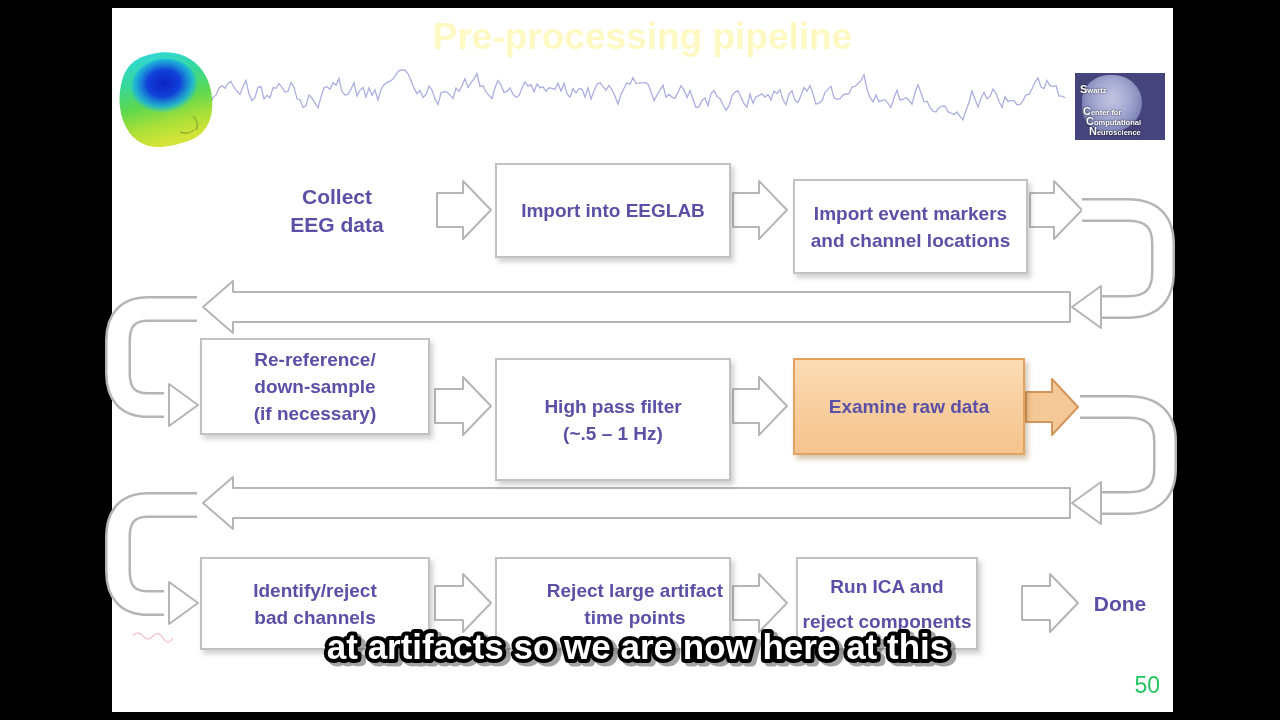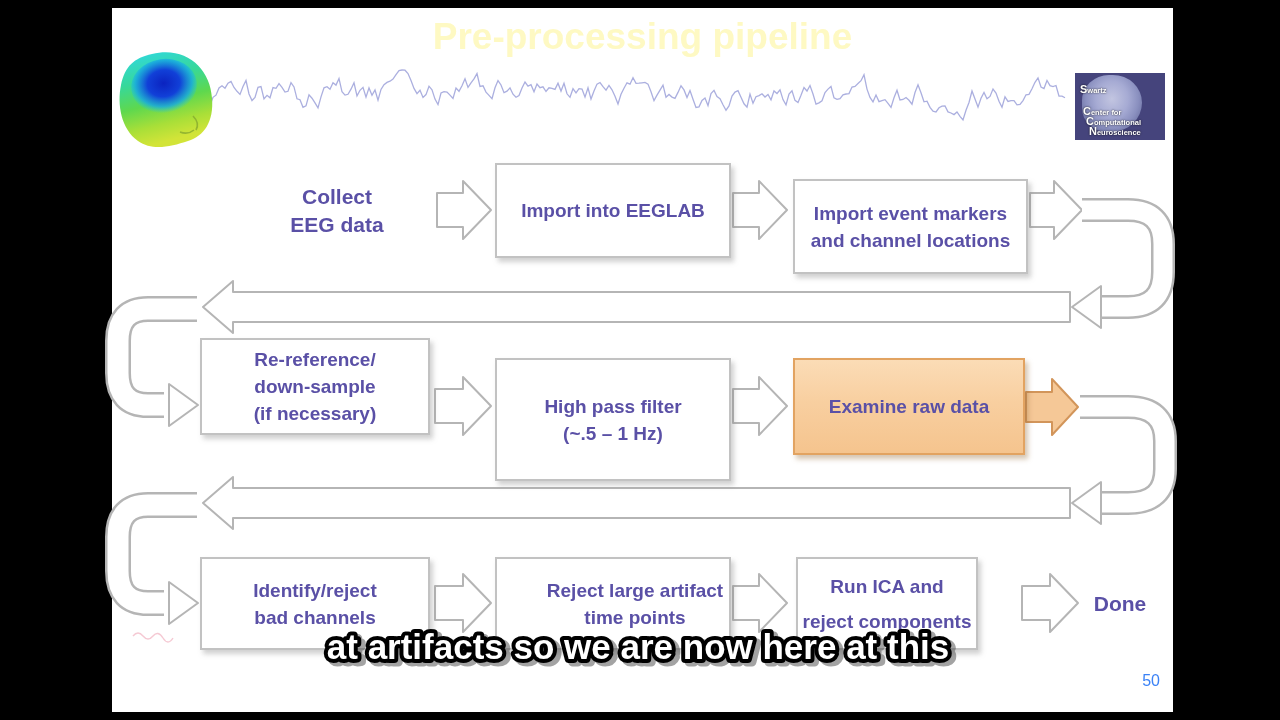--- a/index.html
+++ b/index.html
@@ -58,21 +58,21 @@
     stroke-linejoin:round;text-anchor:middle;opacity:.5;
   }
   .cap-main{
     font-family:"Liberation Sans",sans-serif;font-size:35px;font-weight:bold;
     fill:#ffffff;stroke:#000000;stroke-width:8px;paint-order:stroke;
     stroke-linejoin:round;text-anchor:middle;
   }
 
   .page-number{
     position:absolute;left:1060px;top:672px;width:100px;text-align:right;
-    font-size:16px;color:#3b82f6;z-index:3;
+    font-size:23px;color:#22c55e;z-index:3;
   }
 
   
   .logo{
     position:absolute;left:1075px;top:73px;width:90px;height:67px;
     background:var(--logo_bg);z-index:3;overflow:hidden;
   }
   .logo-brain{
     position:absolute;left:7px;top:2px;width:60px;height:57px;
     border-radius:48% 52% 55% 45%;

